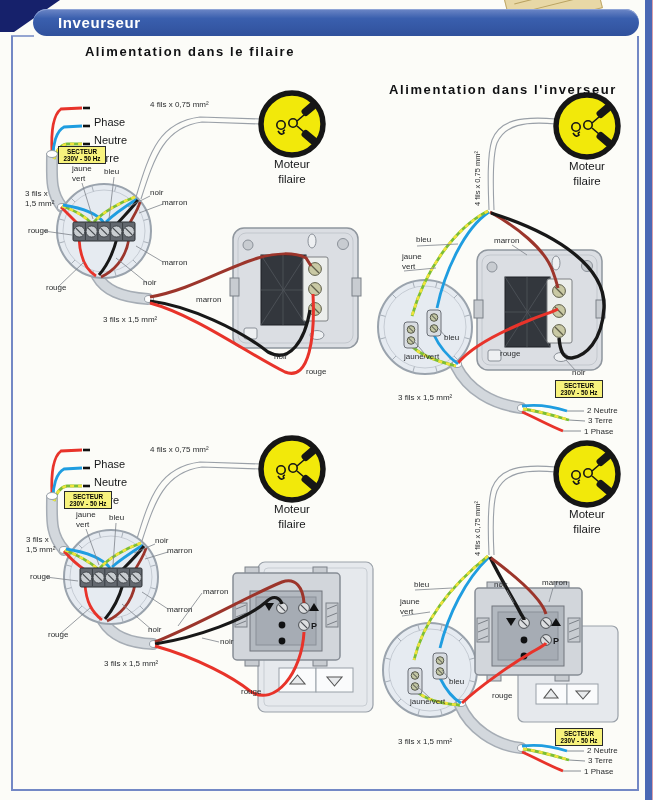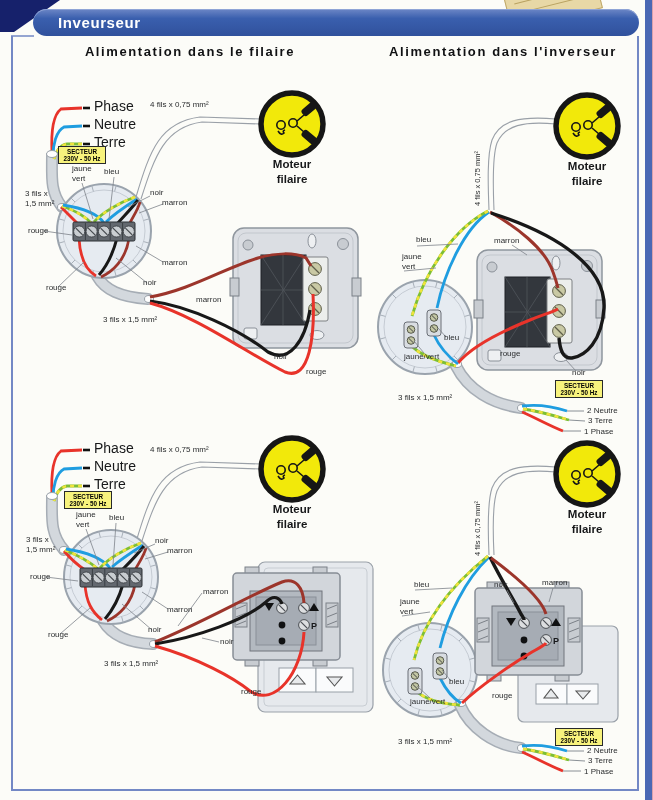--- a/index.html
+++ b/index.html
@@ -7,27 +7,27 @@
        background:#fcfcf8;font-family:"Liberation Sans",sans-serif;}
   .abs{position:absolute;}
   .titlebar{position:absolute;left:33px;top:9px;width:606px;height:27px;border-radius:14px;
             background:linear-gradient(#6d87c6 0%,#3a5fae 35%,#30519c 100%);
             box-shadow:inset 0 1px 0 #8fa4d6;}
   .title{position:absolute;left:25px;top:5px;color:#fff;font-size:15px;font-weight:bold;
          letter-spacing:.6px;}
   .heading{position:absolute;top:44px;font-size:13px;font-weight:bold;letter-spacing:1.6px;
            color:#101113;text-align:center;white-space:nowrap;}
   .lbl{position:absolute;font-size:8px;line-height:9.5px;color:#2a2c2e;white-space:pre-line;}
-  .mains{font-size:14px;color:#17181a;}
+  .mains{font-size:11px;color:#17181a;margin-top:16px;}
   .vlbl{position:absolute;font-size:7.5px;color:#2a2c2e;white-space:nowrap;
         transform:rotate(-90deg);transform-origin:0 0;}
   .secteur{position:absolute;width:46px;background:#f8f37d;border:1px solid #27292b;
            text-align:center;font-size:6.3px;font-weight:bold;line-height:7.2px;
            padding:1px 0;white-space:pre-line;}
-  .motorlbl{position:absolute;width:64px;text-align:center;font-weight:bold;font-size:11.5px;
+  .motorlbl{position:absolute;width:64px;text-align:center;font-weight:normal;font-size:11.5px;
             line-height:14.5px;white-space:pre-line;color:#17181a;}
   .note{position:absolute;left:506px;top:-16px;width:92px;height:34px;background:#e8d8a6;
         border:1px solid #bfa86a;transform:rotate(-14deg);}
   .note i{display:block;height:1px;background:#b9a261;margin:9px 8px 0 8px;}
   .frame{background:#7388c5;}
 </style>
 </head>
 <body>
 
 <svg class="abs" width="653" height="800" viewBox="0 0 653 800" style="left:0;top:0;">
@@ -360,21 +360,21 @@
 <div class="titlebar">
   <div class="title">Inveurseur</div>
 </div>
 <div class="abs frame" style="left:11px;top:36px;width:2px;height:755px;"></div>
 <div class="abs frame" style="left:11px;top:789px;width:628px;height:2px;"></div>
 <div class="abs frame" style="left:637px;top:36px;width:2px;height:755px;"></div>
 <div class="abs" style="left:645px;top:0;width:7px;height:800px;background:#4a68b4;"></div>
 <div class="abs" style="left:652px;top:0;width:1px;height:800px;background:#d9a0ab;"></div>
 
 <div class="heading" style="left:40px;width:300px;">Alimentation dans le filaire</div>
-<div class="heading" style="left:358px;width:290px;">Alimentation dans l'inverseur</div>
+<div class="heading" style="left:358px;width:290px;margin-top:38px;">Alimentation dans l'inverseur</div>
 
 <div class="lbl mains" style="left:94px;top:102px;">Phase</div>
 <div class="lbl mains" style="left:94px;top:120px;">Neutre</div>
 <div class="lbl mains" style="left:94px;top:138px;">Terre</div>
 <div class="secteur" style="left:58px;top:146px;">SECTEUR
 230V - 50 Hz</div>
 <div class="lbl" style="left:150px;top:100px;">4 fils x 0,75 mm²</div>
 <div class="lbl" style="left:72px;top:164px;">jaune
 vert</div>
 <div class="lbl" style="left:104px;top:167px;">bleu</div>

